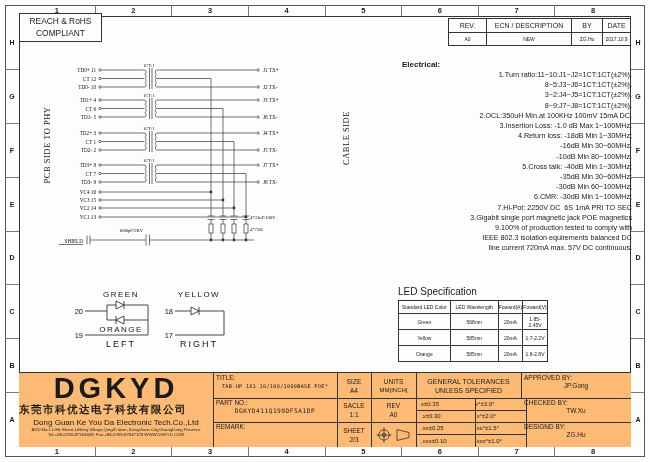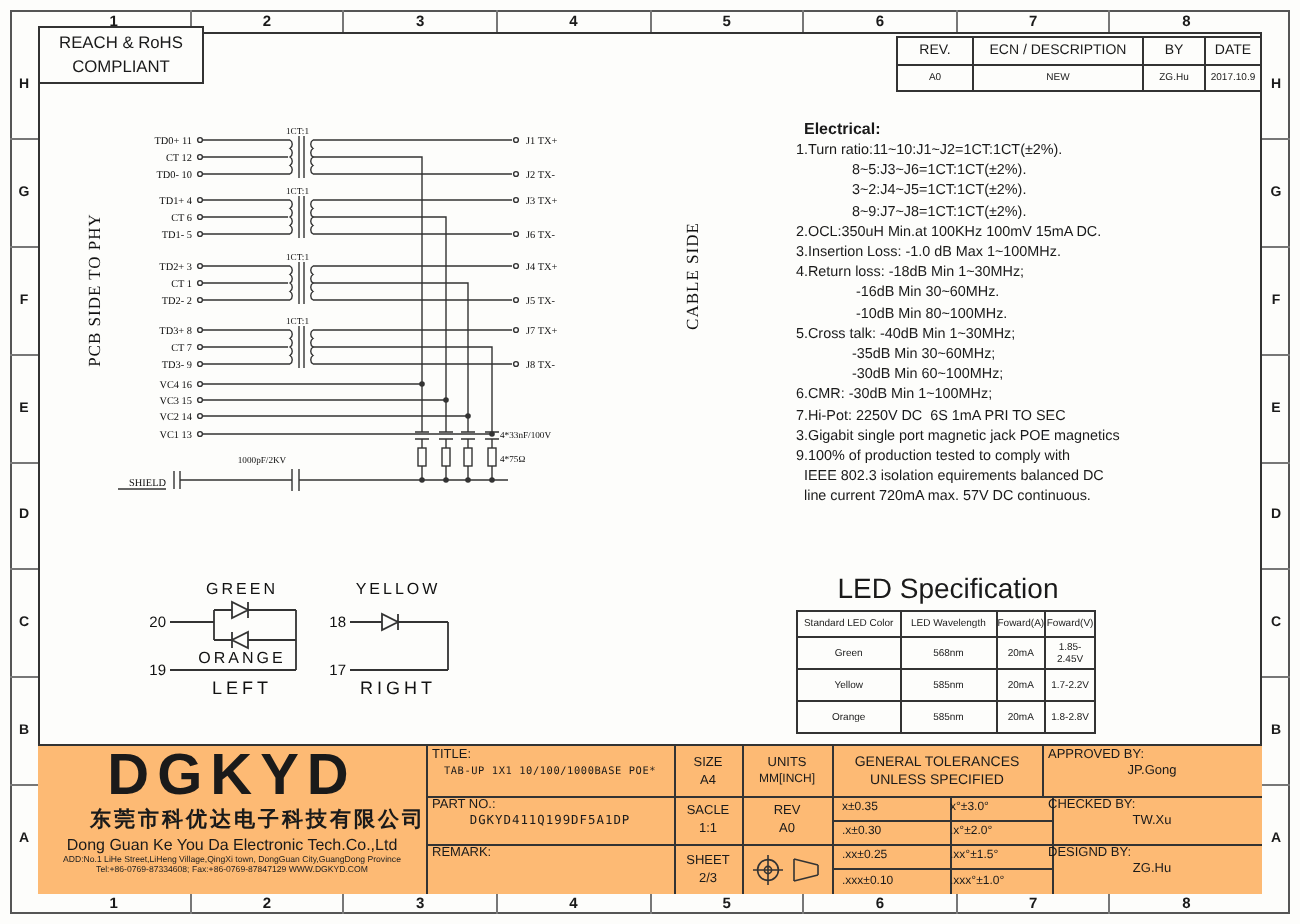--- a/index.html
+++ b/index.html
@@ -27,43 +27,43 @@
   .rev-row>div:last-child{border-right:none;}
   .rev-head{border-bottom:1px solid #333;font-size:7px;}
   .rev-data{font-size:5px;}
   .c-rev{width:37px;}.c-ecn{width:84px;}.c-by{width:30px;}.c-date{flex:1;}
   
   .schematic{left:19px;top:48px;}
   .schematic text{font-family:"Liberation Serif",serif;fill:#111;}
   
   .electrical{left:394px;top:60px;width:238px;font-family:Liberation Sans, sans-serif;}
   .electrical .e-title{font-size:8px;font-weight:bold;padding-left:8px;margin-bottom:1px;}
-  .electrical .e-line{font-size:7.2px;line-height:10.2px;white-space:pre;padding-left:4px;}
+  .electrical .e-line{font-size:7.2px;line-height:10.2px;white-space:pre;padding-left:4px;text-align:right;}
   
   .led-diagram{left:60px;top:283px;}
   .led-diagram text{font-family:"Liberation Sans",sans-serif;fill:#111;}
   
   .led-spec{left:398px;top:286px;width:152px;}
-  .led-title{font-size:14px;text-align:center;margin-bottom:3px;}
+  .led-title{font-size:10px;text-align:left;margin-bottom:3px;}
   .led-table{border-collapse:collapse;width:150px;}
   .led-table th,.led-table td{border:1px solid #333;font-size:5px;font-weight:normal;text-align:center;padding:0;}
   .led-table th{height:12px;}
   .led-table td{height:15px;}
   
   .title-block{left:19px;top:372px;width:612px;height:74px;border-top:1px solid #333;z-index:3;background:#fdba74;}
   .tb{position:absolute;overflow:hidden;}
   .br{border-right:1px solid #333;}
   .bb{border-bottom:1px solid #333;}
   .tb-label{font-size:6.5px;padding:1px 0 0 3px;}
   .tb-val-c{text-align:center;}
   .mono{font-family:"DejaVu Sans Mono",monospace;}
   .two-line{display:flex;flex-direction:column;align-items:center;justify-content:center;font-size:6.5px;line-height:9px;height:100%;}
   .tolcell{font-size:6px;padding-left:5px;display:flex;align-items:center;}
   .logo{font-size:29px;line-height:27px;font-weight:bold;letter-spacing:4px;text-align:center;margin-top:2px;}
-  .cn{font-size:10.5px;font-weight:bold;letter-spacing:1.5px;text-align:right;margin-top:1px;}
+  .cn{font-size:10.5px;font-weight:bold;letter-spacing:1.5px;text-align:left;margin-top:1px;}
   .en{font-size:8px;text-align:center;margin-top:1px;}
   .addr{font-size:4.3px;line-height:5.2px;text-align:center;color:#222;}
 </style>
 </head>
 <body>
 
 <div class="sheet">
 
   <div class="outer-border"></div>
   <div class="inner-border"></div>

